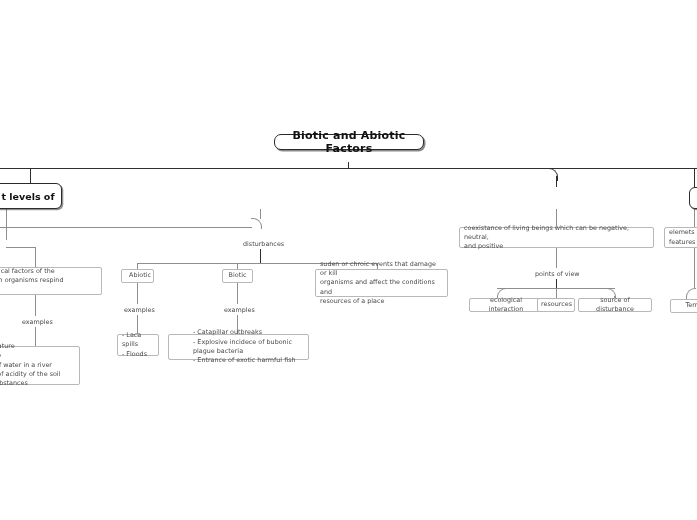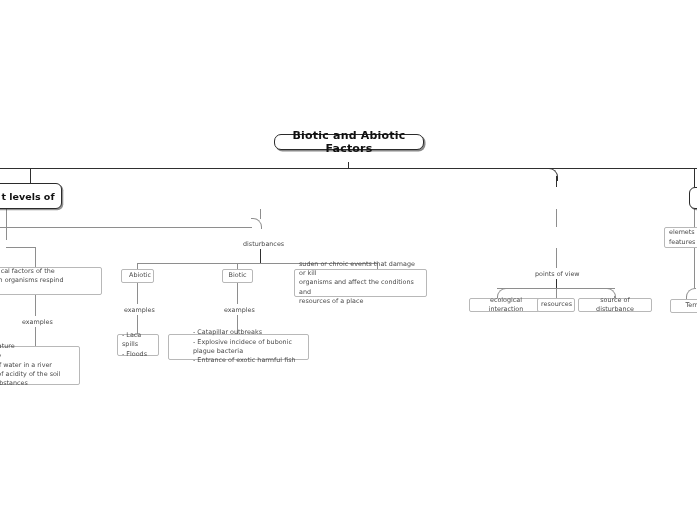--- a/index.html
+++ b/index.html
@@ -159,21 +159,21 @@
   <div class="ln v" style="left:377px;top:263px;width:1px;height:7px;"></div>
 
   <div class="node plain centerlabel" style="left:121px;top:269px;width:33px;height:14px;">
     <span class="inner" style="text-align:right;padding:1px 2px;">Abiotic</span>
   </div>
 
   <div class="node plain centerlabel" style="left:222px;top:269px;width:31px;height:14px;">
     <span class="inner" style="text-align:center;padding:1px 2px;">Biotic</span>
   </div>
 
-  <div class="node plain" style="left:294px;top:269px;width:133px;height:28px;">
+  <div class="node plain" style="left:315px;top:269px;width:133px;height:28px;">
     <span class="inner">suden or chroic events that damage or kill
 organisms and affect the conditions and
 resources of a place</span>
   </div>
 
   <div class="ln v" style="left:137px;top:283px;width:1px;height:21px;"></div>
   <div class="caption" style="left:122px;top:306px;">examples</div>
   <div class="ln v" style="left:137px;top:315px;width:1px;height:19px;"></div>
   <div class="node plain" style="left:117px;top:334px;width:42px;height:22px;">
     <span class="inner">- Laca spills
@@ -183,20 +183,24 @@
   <div class="ln v" style="left:237px;top:283px;width:1px;height:21px;"></div>
   <div class="caption" style="left:222px;top:306px;">examples</div>
   <div class="ln v" style="left:237px;top:315px;width:1px;height:19px;"></div>
   <div class="node plain" style="left:168px;top:334px;width:141px;height:26px;padding-left:20px;">
     <span class="inner">- Catapillar outbreaks
 - Explosive incidece of bubonic plague bacteria
 - Entrance of exotic harmful fish</span>
   </div>
 
   <div class="ln v" style="left:556px;top:209px;width:1px;height:18px;"></div>
+  <div class="node plain" style="left:459px;top:227px;width:195px;height:21px;">
+    <span class="inner">coexistance of  living beings which can be negative, neutral,
+and positive</span>
+  </div>
 
   <div class="ln v" style="left:556px;top:248px;width:1px;height:20px;"></div>
   <div class="caption" style="left:533px;top:270px;">points of view</div>
   <div class="ln dark v" style="left:556px;top:279px;width:1.2px;height:17px;"></div>
 
   <div class="ln h" style="left:497px;top:288px;width:118px;height:1px;"></div>
   <div class="corner tl" style="left:497px;top:288px;width:9px;height:9px;"></div>
   <div class="corner tr" style="left:606px;top:288px;width:9px;height:9px;"></div>
   <div class="ln v" style="left:497px;top:296px;width:1px;height:3px;"></div>
   <div class="ln v" style="left:556px;top:288px;width:1px;height:11px;"></div>

